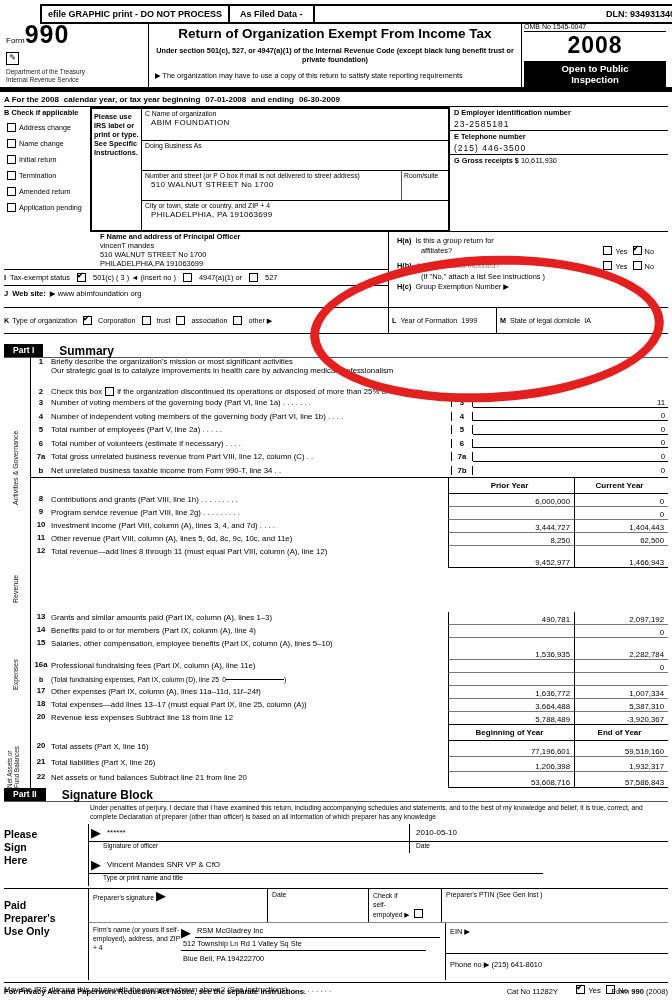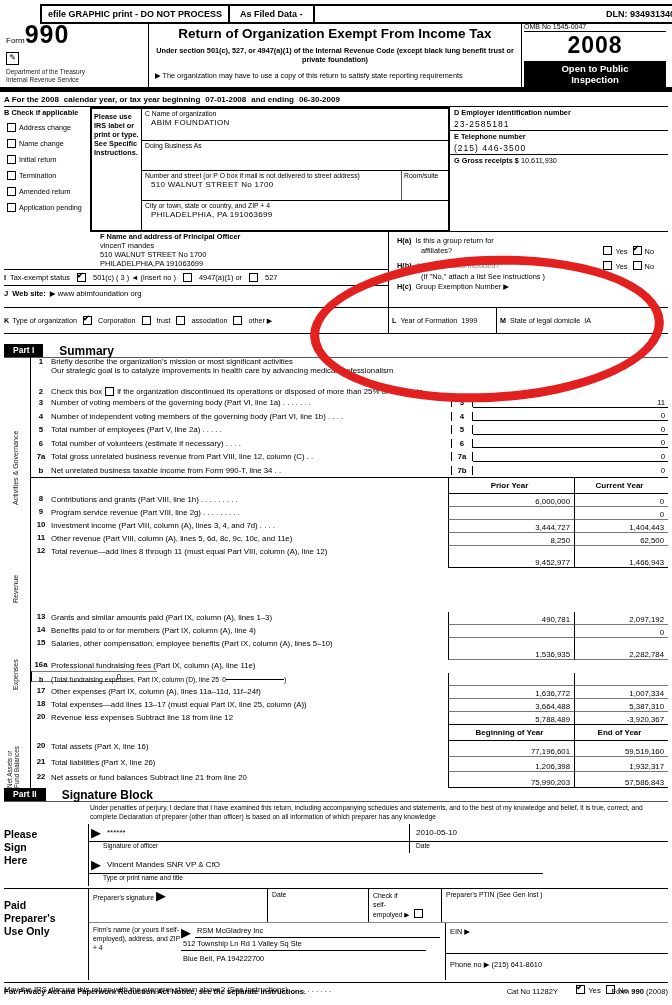--- a/index.html
+++ b/index.html
@@ -458,21 +458,21 @@
           <div class="amt cur">0</div>
         </div>
         <div class="trow" style="height:22px;">
           <div class="tdesc">
               <span class="pnum">15</span>
               <span class="txt">Salaries, other compensation, employee benefits (Part IX, column (A), lines 5–10)</span>
             </div>
           <div class="amt">1,536,935</div>
           <div class="amt cur">2,282,784</div>
         </div>
-        <div class="trow" style="height:13px;flex-direction:column;">
+        <div class="trow" style="height:13px;">
           <div class="tdesc">
               <span class="pnum">16a</span>
               <span class="txt">Professional fundraising fees (Part IX, column (A), line 11e)</span>
             </div>
           <div class="amt"></div>
           <div class="amt cur">0</div>
         </div>
         <div class="trow" style="height:13px;">
           <div class="tdesc" style="font-size:6.8px;align-items:center;">
             <span class="pnum">b</span>
@@ -527,21 +527,21 @@
               <span class="txt">Total liabilities (Part X, line 26)</span>
             </div>
           <div class="amt">1,206,398</div>
           <div class="amt cur">1,932,317</div>
         </div>
         <div class="trow" style="height:16px;">
           <div class="tdesc">
               <span class="pnum">22</span>
               <span class="txt">Net assets or fund balances  Subtract line 21 from line 20</span>
             </div>
-          <div class="amt heavy">75,990,203</div>
+          <div class="amt heavy">53,608,716</div>
           <div class="amt cur heavy">57,586,843</div>
         </div>
       </div>
     </div>
   </div>
 
   <div class="parthdr" style="top:788px;">
     <div class="partbox">Part II</div>
     <div class="parttitle">Signature Block</div>
   </div>

